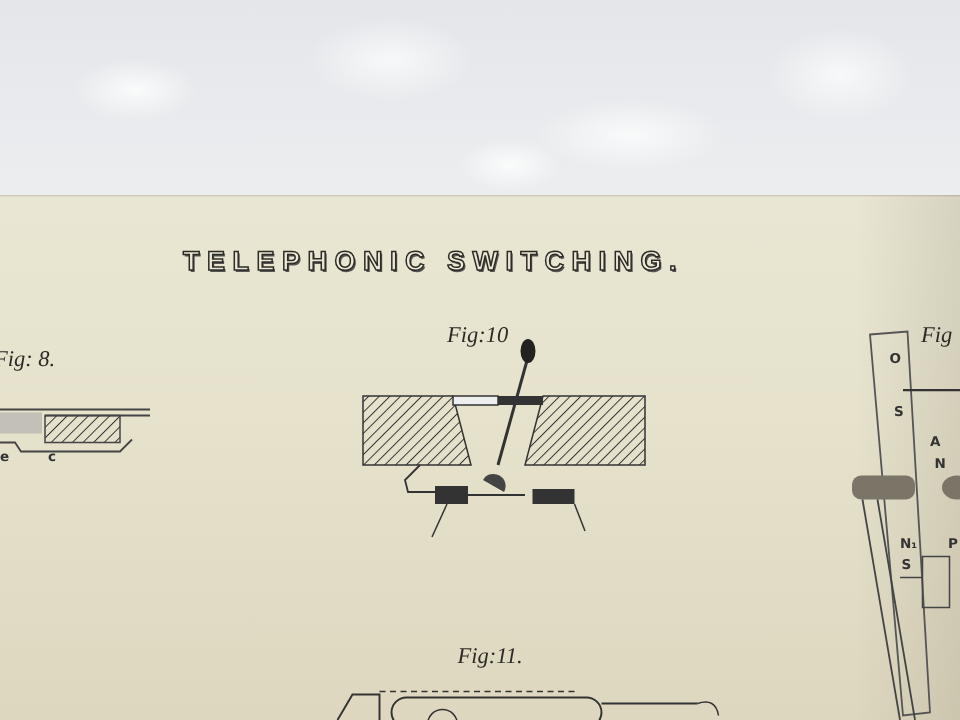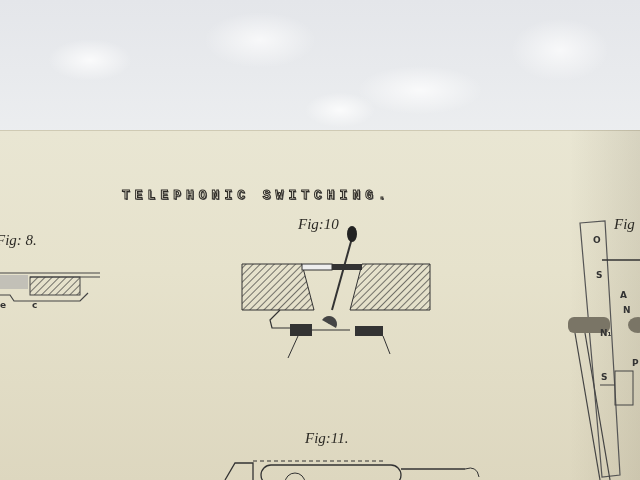--- a/index.html
+++ b/index.html
@@ -10,22 +10,22 @@
       radial-gradient(ellipse 80px 40px at 260px 40px, rgba(255,255,255,.7), transparent 70%),
       radial-gradient(ellipse 90px 35px at 420px 90px, rgba(255,255,255,.75), transparent 70%),
       radial-gradient(ellipse 70px 45px at 560px 50px, rgba(255,255,255,.7), transparent 70%),
       radial-gradient(ellipse 50px 25px at 340px 110px, rgba(255,255,255,.8), transparent 70%),
       linear-gradient(180deg,#e4e6ea,#eceef0);}
   .paper{position:absolute;left:0;top:130px;width:640px;height:350px;
     background:linear-gradient(180deg,#e9e6d3 0%,#e6e2cc 40%,#ddd7bf 100%);
     border-top:1px solid #cfcab4;}
   .paper-shade{position:absolute;right:0;top:130px;width:70px;height:350px;
     background:linear-gradient(90deg,rgba(0,0,0,0),rgba(80,70,50,.12));}
-  .title{position:absolute;left:122px;top:188px;font-family:Liberation Mono, monospace;font-weight:bold;
-    font-size:13px;letter-spacing:5px;color:#ece9d6;
+  .title{position:absolute;left:122px;top:164px;font-family:Liberation Sans, sans-serif;font-weight:bold;
+    font-size:18px;letter-spacing:5px;color:#ece9d6;
     -webkit-text-stroke:1px #2e2b26;text-shadow:1px 1px 0 #555;}
   .fig-label{position:absolute;font-style:italic;font-size:15px;color:#2c2a25;}
   .letter{position:absolute;font-family:"DejaVu Sans",sans-serif;font-size:9px;font-weight:bold;color:#333;}
   svg{position:absolute;overflow:visible;}
 </style>
 </head>
 <body>
 
 <div class="wall"></div>
 <div class="paper"></div>
@@ -90,15 +90,15 @@
   <ellipse cx="78" cy="110" rx="10" ry="8" fill="#7a7566"></ellipse>
   <rect x="55" y="156" width="18" height="34" fill="none" stroke="#444"></rect>
   <line x1="15" y1="118" x2="40" y2="265" stroke="#444" stroke-width="1.2"></line>
   <line x1="25" y1="118" x2="50" y2="265" stroke="#444" stroke-width="1.2"></line>
   <line x1="40" y1="170" x2="55" y2="170" stroke="#444"></line>
 </svg>
 <div class="letter" style="left:593px;top:235px;">O</div>
 <div class="letter" style="left:596px;top:270px;">S</div>
 <div class="letter" style="left:620px;top:290px;">A</div>
 <div class="letter" style="left:623px;top:305px;">N</div>
-<div class="letter" style="left:600px;top:328px;">N₁</div>
+<div class="letter" style="left:600px;top:358px;">N₁</div>
 <div class="letter" style="left:601px;top:372px;">S</div>
 <div class="letter" style="left:632px;top:358px;">P</div>
 
 </body></html>

